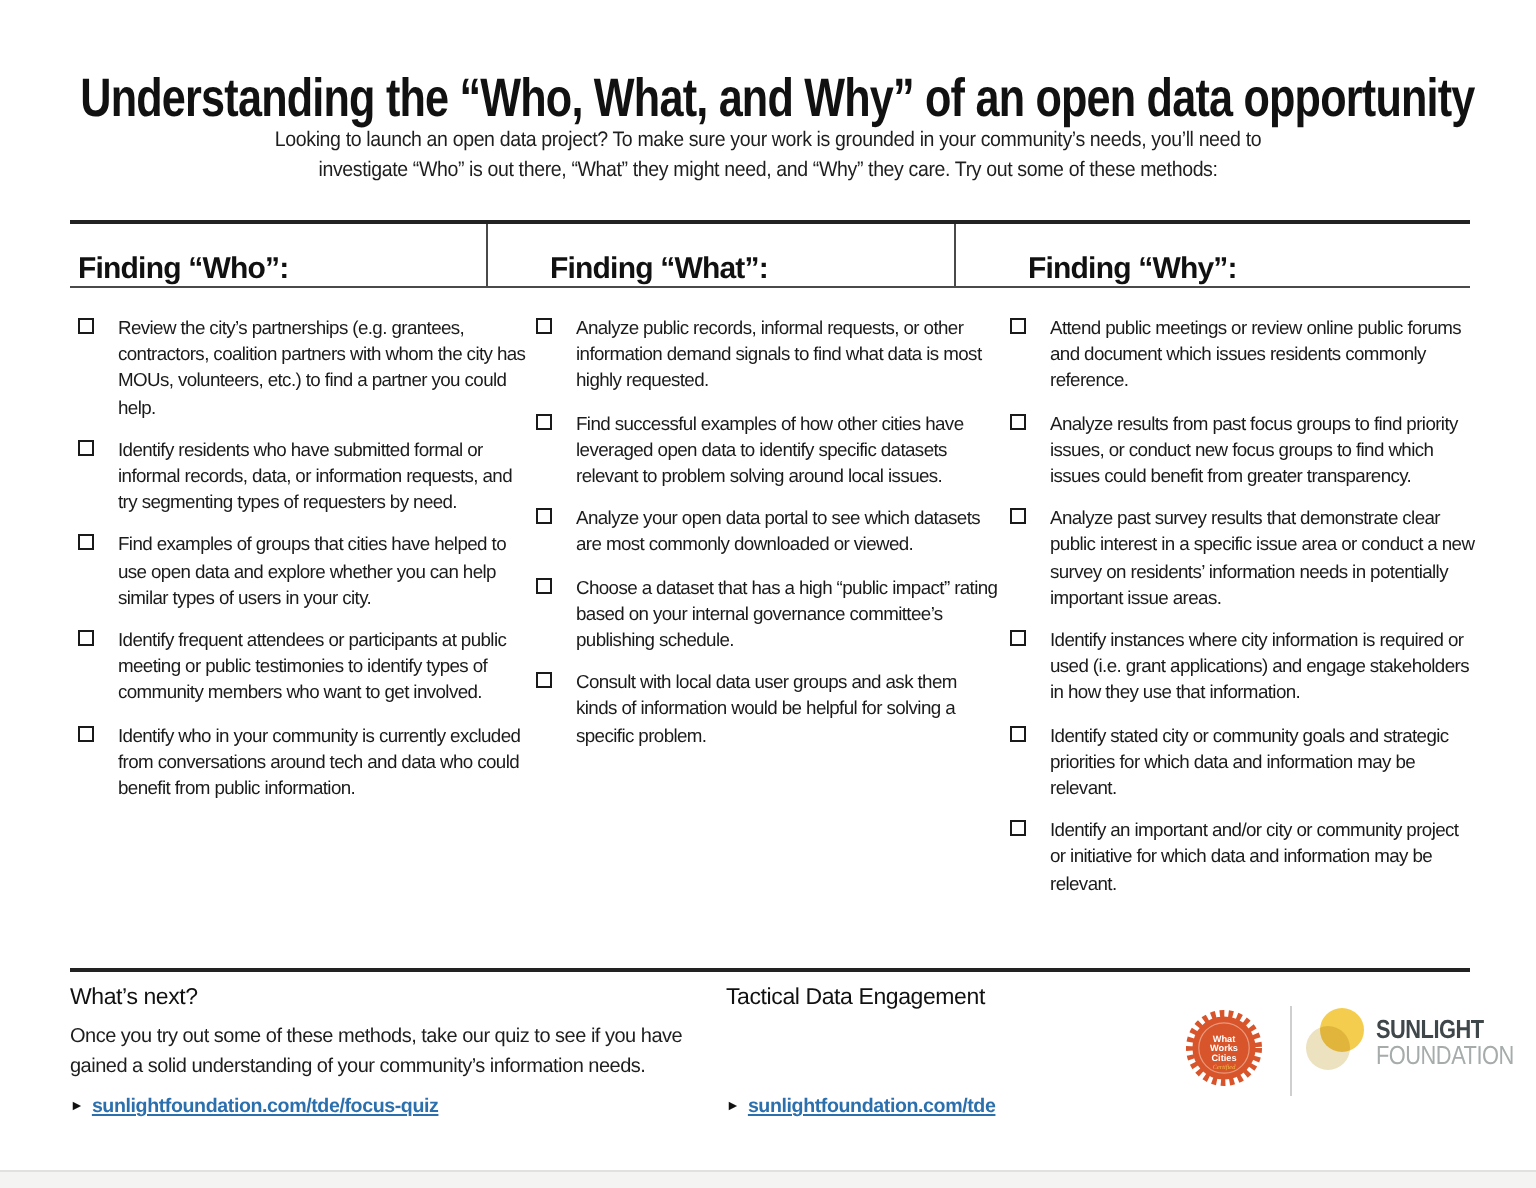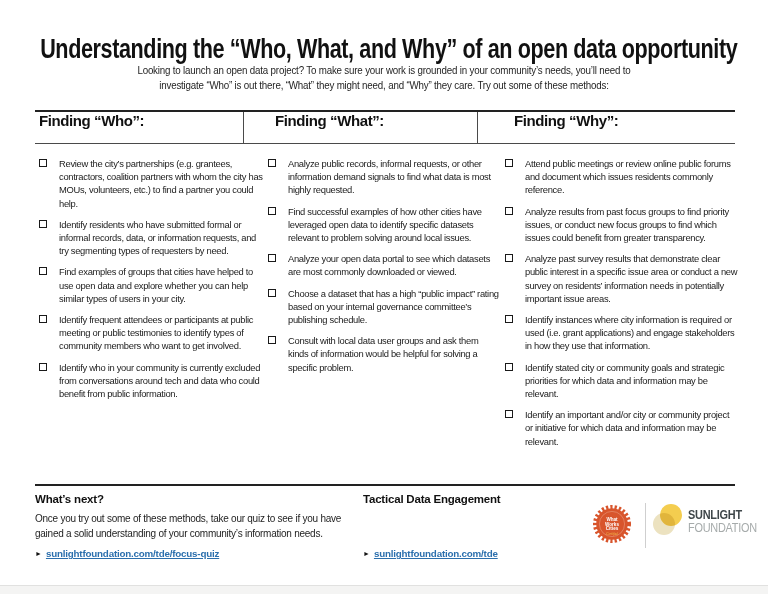--- a/index.html
+++ b/index.html
@@ -25,37 +25,37 @@
   .subline{font-size:10.5px;line-height:15px;letter-spacing:-0.2px;white-space:nowrap;transform:scaleX(0.93);transform-origin:center;color:#1e1e1e;}
 
   
   .rule{position:absolute;left:35px;width:700px;}
   .rule-top{top:110px;height:2px;background:var(--rule-dark);}
   .rule-underheader{top:143px;height:1px;background:var(--rule-mid);}
   .rule-bottom{top:484px;height:2px;background:var(--rule-dark);}
 
   
   .header-row{position:absolute;top:112px;left:35px;width:700px;height:31px;display:flex;}
-  .hcell{height:31px;display:flex;align-items:flex-start;}
+  .hcell{height:31px;display:flex;align-items:flex-end;}
   .hcell-1{width:209px;border-right:1px solid var(--rule-mid);padding-left:4px;}
   .hcell-2{width:234px;border-right:1px solid var(--rule-mid);padding-left:31px;}
   .hcell-3{width:257px;padding-left:36px;}
   .hcell span{font-size:15px;font-weight:700;letter-spacing:-0.4px;color:#111;}
 
   
   .col{position:absolute;top:157px;}
   .col-1{left:39px;width:224px;}
   .col-2{left:268px;width:233px;}
   .col-3{left:505px;width:233px;}
   .item{display:flex;margin-bottom:8px;}
   .cb{flex:0 0 auto;width:8px;height:8px;border:1.2px solid #1a1a1a;margin-top:2px;margin-right:12px;background:#fff;}
   .it{flex:1;font-size:9.4px;line-height:13.2px;letter-spacing:-0.3px;color:var(--ink);}
 
   
-  .f-head{position:absolute;font-size:11.5px;font-weight:700;letter-spacing:-0.2px;color:#111;}
+  .f-head{position:absolute;font-size:11.5px;font-weight:400;letter-spacing:-0.2px;color:#111;}
   .f-body{position:absolute;font-size:10px;line-height:14.5px;letter-spacing:-0.25px;color:#1e1e1e;}
   .f-link{position:absolute;display:flex;align-items:center;}
   .arrow{font-size:7px;color:#111;margin-right:4px;line-height:10px;}
   .f-link a{font-size:9.8px;font-weight:700;letter-spacing:-0.2px;color:var(--link);}
   .wn-head{left:35px;top:493px;}
   .wn-body{left:35px;top:512px;width:324px;}
   .wn-link{left:35px;top:548px;}
   .tde-head{left:363px;top:493px;}
   .tde-body{left:363px;top:512px;width:235px;}
   .tde-link{left:363px;top:548px;}

